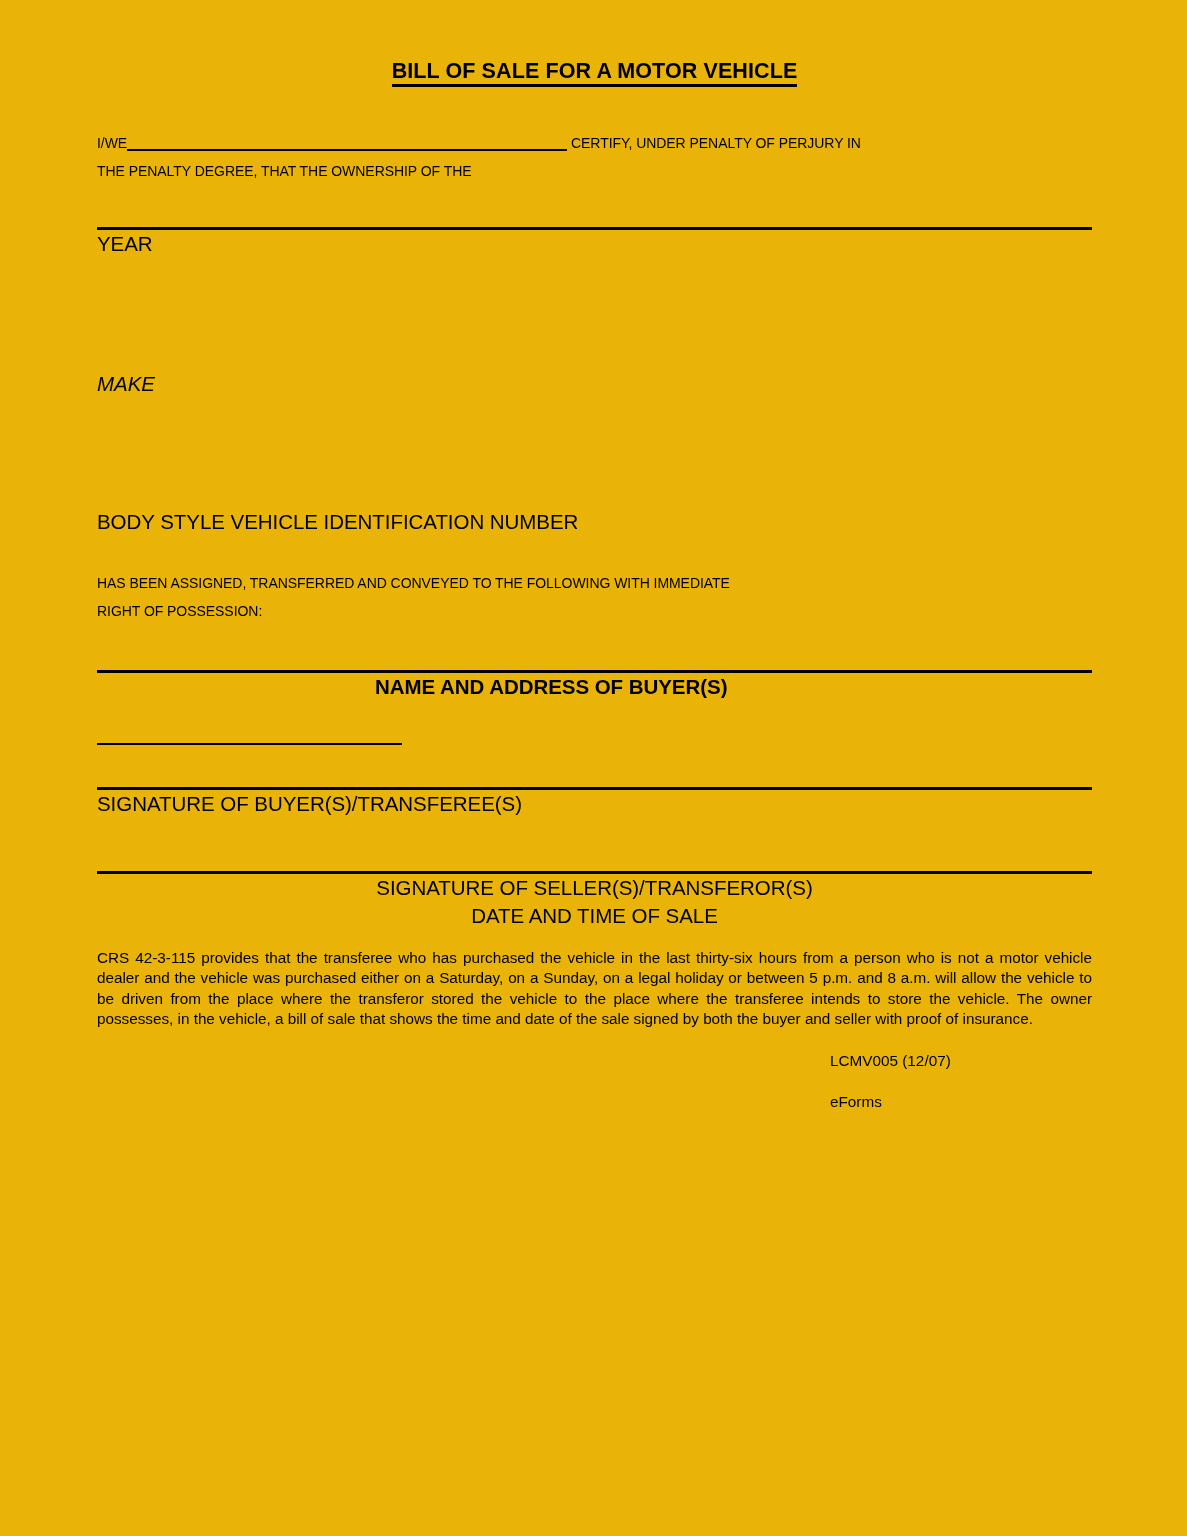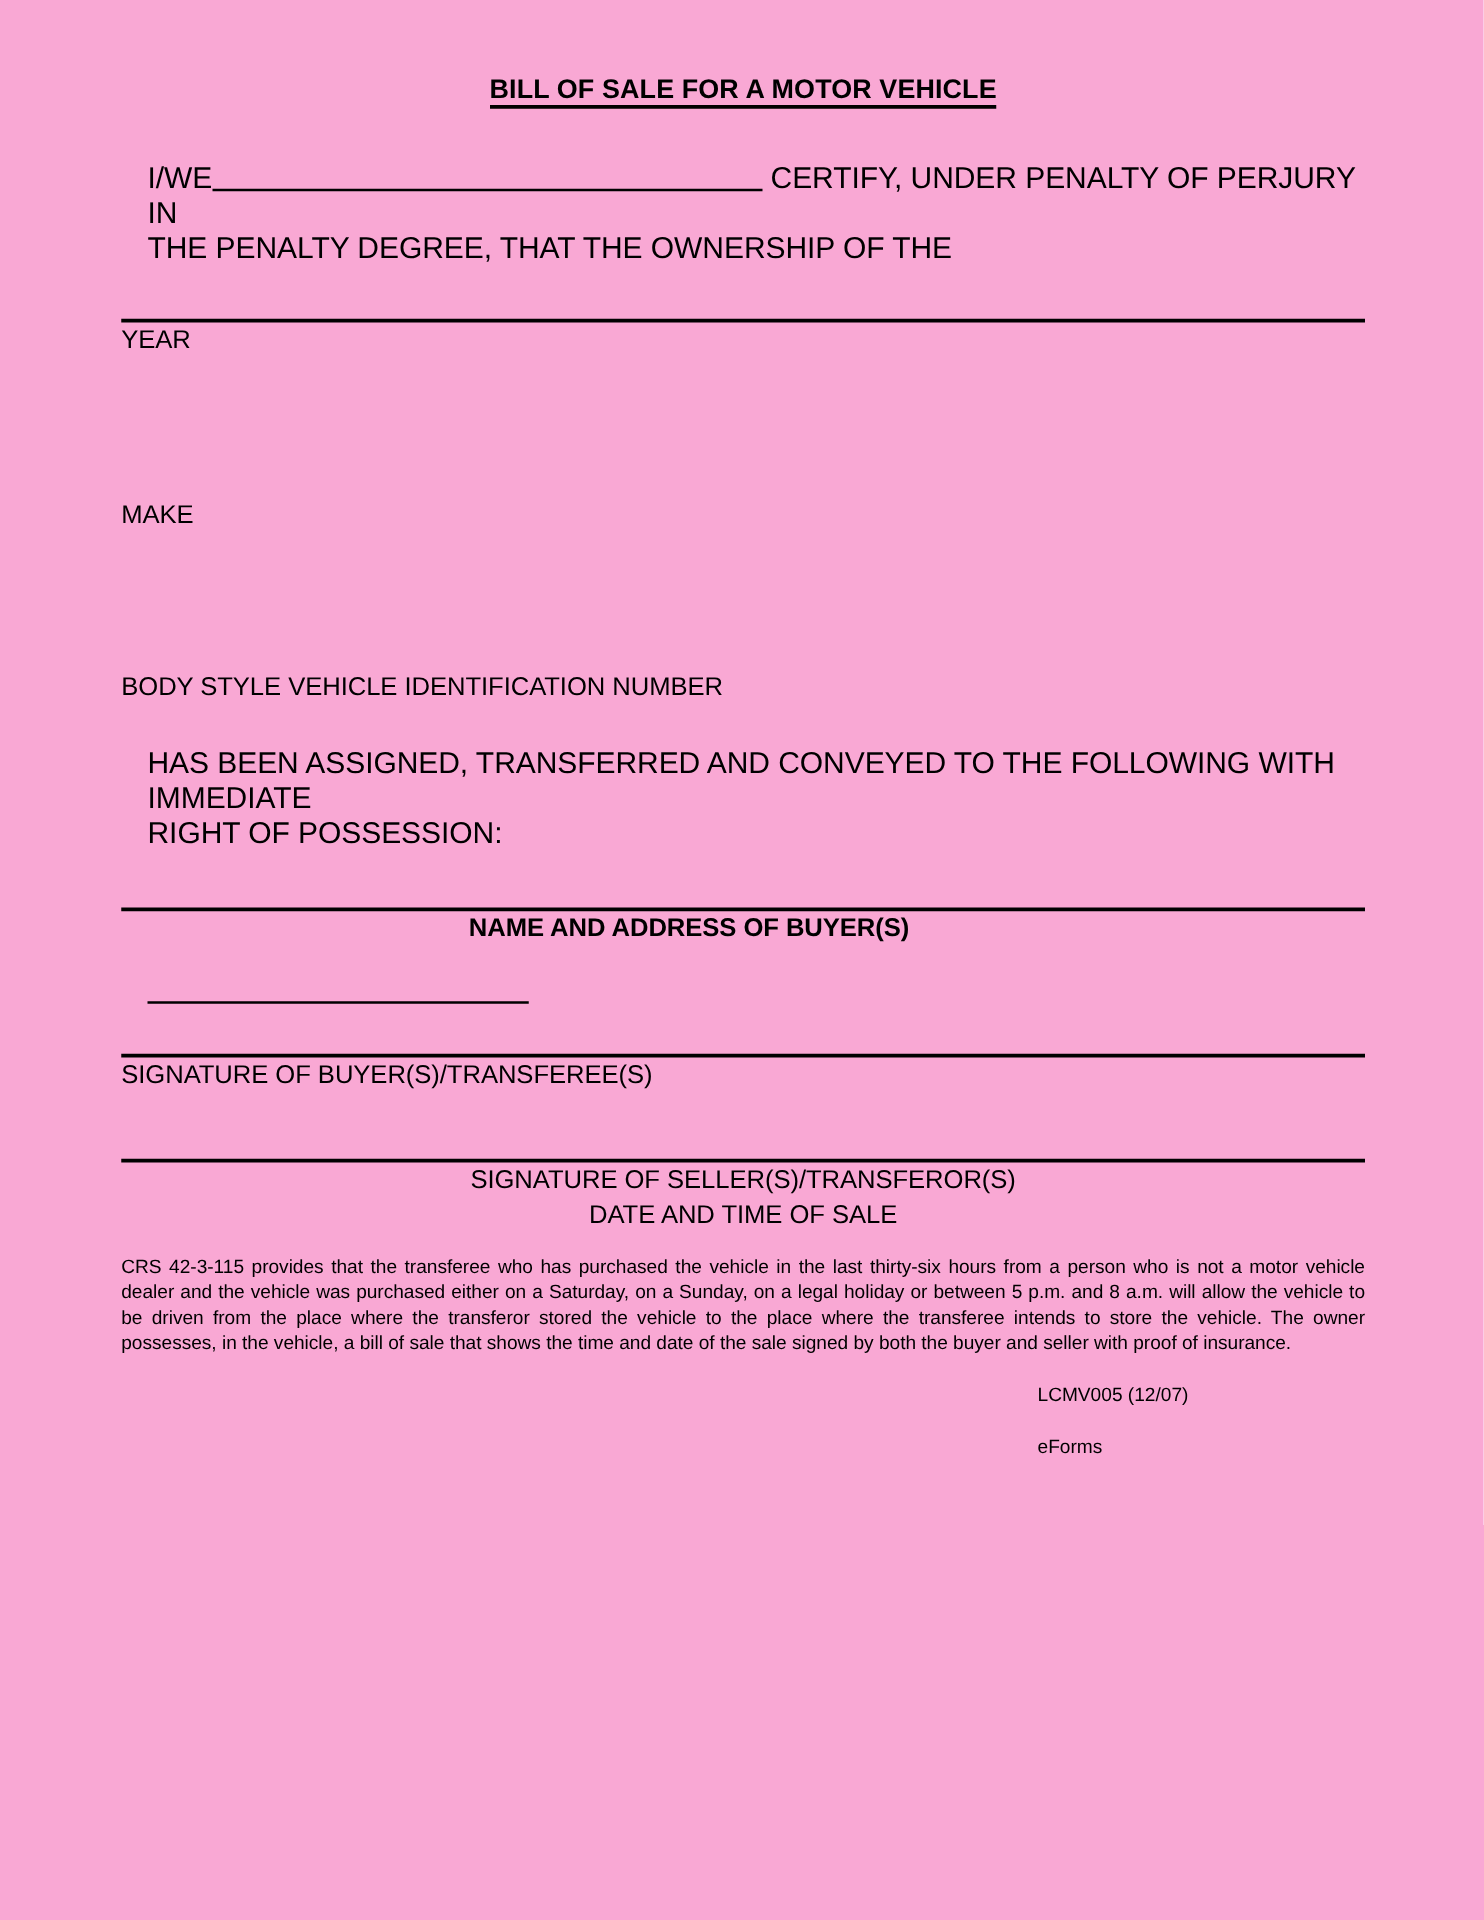--- a/index.html
+++ b/index.html
@@ -8,21 +8,21 @@
     background: #ffffff;
   }
   body {
     font-family: "Liberation Sans", sans-serif;
     color: #000000;
   }
   .page {
     position: relative;
     width: 1187px;
     height: 1536px;
-    background: #f9a8d4;
+    background: #eab308;
     overflow: hidden;
   }
   .content {
     position: absolute;
     left: 97px;
     top: 0;
     width: 995px;
   }
 
   
@@ -34,25 +34,24 @@
     padding-top: 60px;
     line-height: 1.1;
   }
   .doc-title span {
     border-bottom: 3px solid #000;
     padding-bottom: 1px;
   }
 
   
   .para {
-    font-size: 24px;
+    font-size: 14px;
     line-height: 28px;
     letter-spacing: -0.05px;
     white-space: pre-wrap;
-    margin-left: 21px;
   }
   .blank-inline {
     display: inline-block;
     border-bottom: 2.5px solid #000;
     vertical-align: -3px;
   }
   .blank-iwe { width: 440px; }
   .blank-amount { width: 305px; }
 
   
@@ -68,21 +67,21 @@
     font-size: 20.5px;
     line-height: 28px;
     letter-spacing: -0.05px;
     flex-direction: column;
   }
   .caption-row {
     display: flex;
     align-items: baseline;
   }
   .cap-year   { width: 140px; flex: 0 0 140px; }
-  .cap-make   { width: 138px; flex: 0 0 138px; }
+  .cap-make   { width: 138px; flex: 0 0 138px; font-style: italic; }
   .cap-rest   { flex: 1 1 auto; }
 
   .caption-indent { padding-left: 278px; font-weight: bold; }
 
   .caption-split {
     display: flex;
     justify-content: space-between;
     align-items: center;
   }
   .sp-b { height: 45px; }

